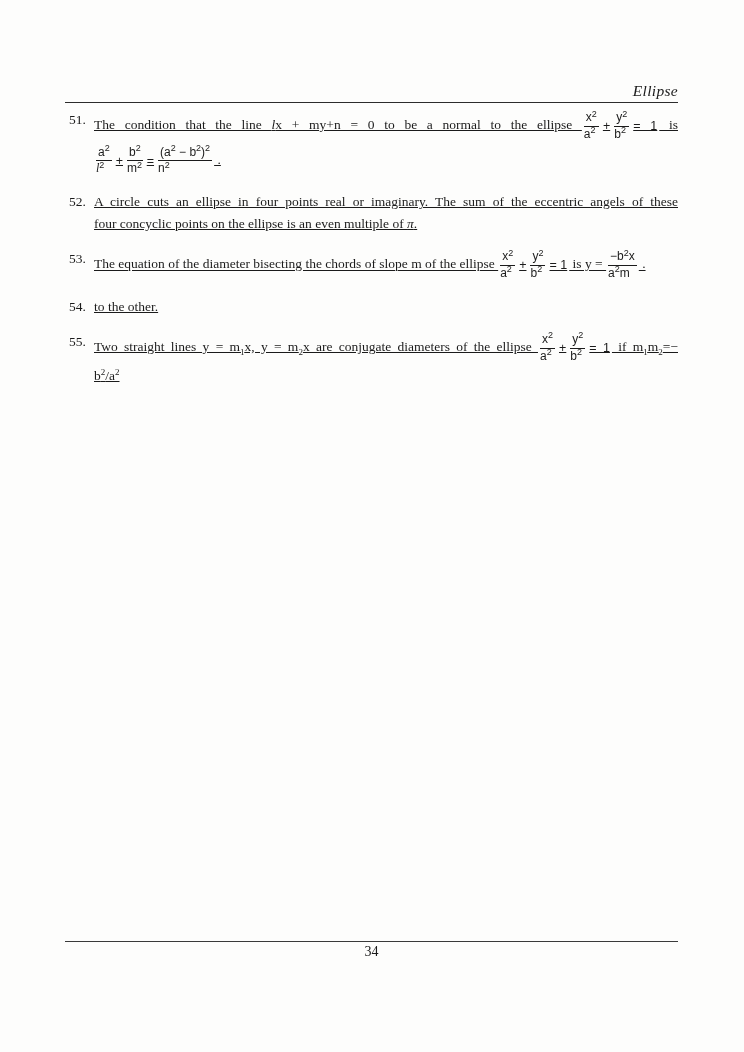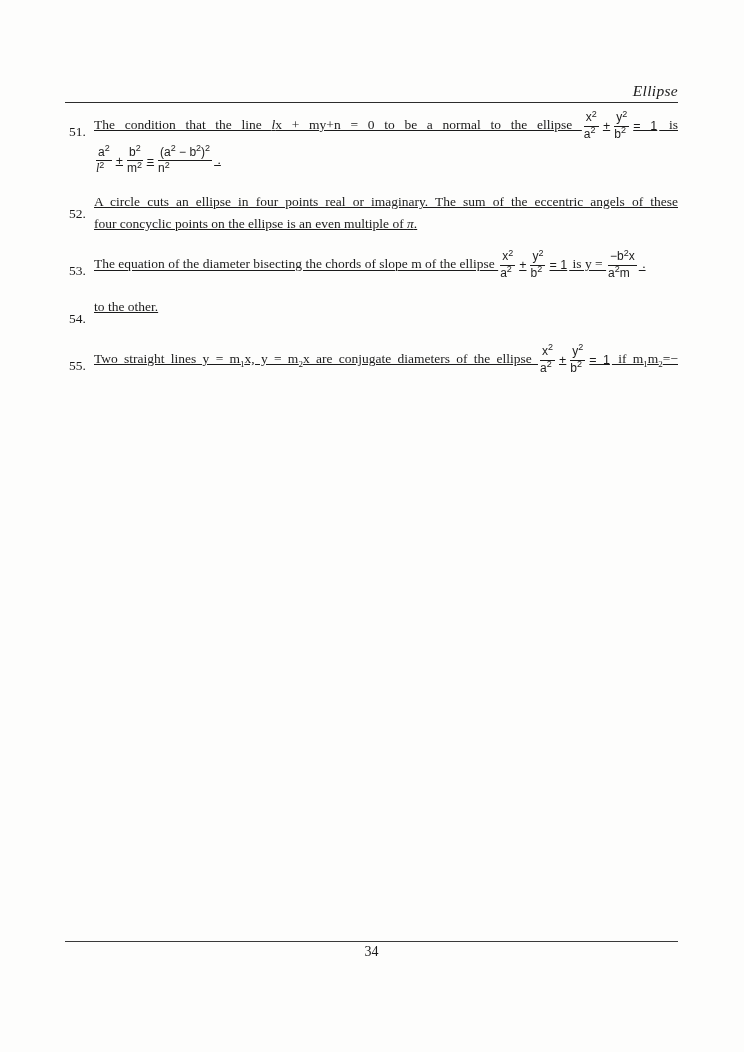--- a/index.html
+++ b/index.html
@@ -39,21 +39,20 @@
   .item {
     display: flex;
     margin-bottom: 13px;
     font-size: 13.5px;
   }
   .numcol {
     flex: none;
     width: 29px;
     padding-left: 4px;
     line-height: 22px;
-    margin-top: 12px;
   }
   .content { flex: 1; min-width: 0; text-decoration: underline; }
   .line {
     line-height: 22px;
     text-align: justify;
   }
   .line.just { text-align-last: justify; }
   .line.flush { text-align: left; text-align-last: left; }
   
   .eq { white-space: nowrap; }
@@ -127,20 +126,21 @@
       <div class="item">
         <span class="numcol">54.</span>
         <div class="content">
           <div class="line flush"><span>to the other.</span></div>
         </div>
       </div>
       <div class="item">
         <span class="numcol">55.</span>
         <div class="content">
           <div class="line just"><span>Two straight lines y = m</span><sub>1</sub><span>x, y = m</span><sub>2</sub><span>x are conjugate diameters of the ellipse </span><span class="eq"><span class="frac"><span class="num"><span>x</span><sup>2</sup></span><span class="den"><span>a</span><sup>2</sup></span></span><span class="mt">+</span><span class="frac"><span class="num"><span>y</span><sup>2</sup></span><span class="den"><span>b</span><sup>2</sup></span></span><span class="mt">= 1</span></span><span> if m</span><sub>1</sub><span>m</span><sub>2</sub><span>=−</span></div>
+          <div class="line flush"><span>b</span><sup>2</sup><span>/a</span><sup>2</sup></div>
         </div>
       </div>
     </div>
 
   <div class="footer">
     <span class="page-number">34</span>
   </div>
 
 </div>
 

